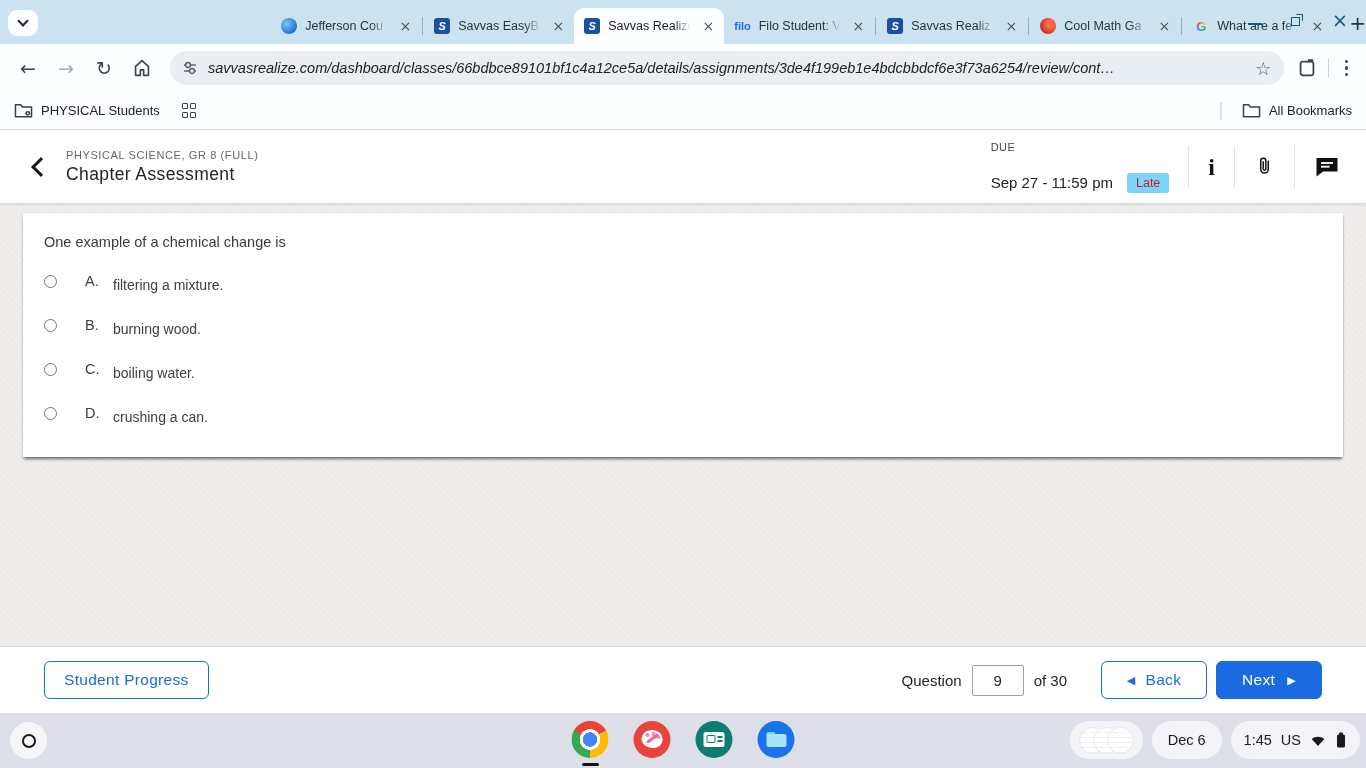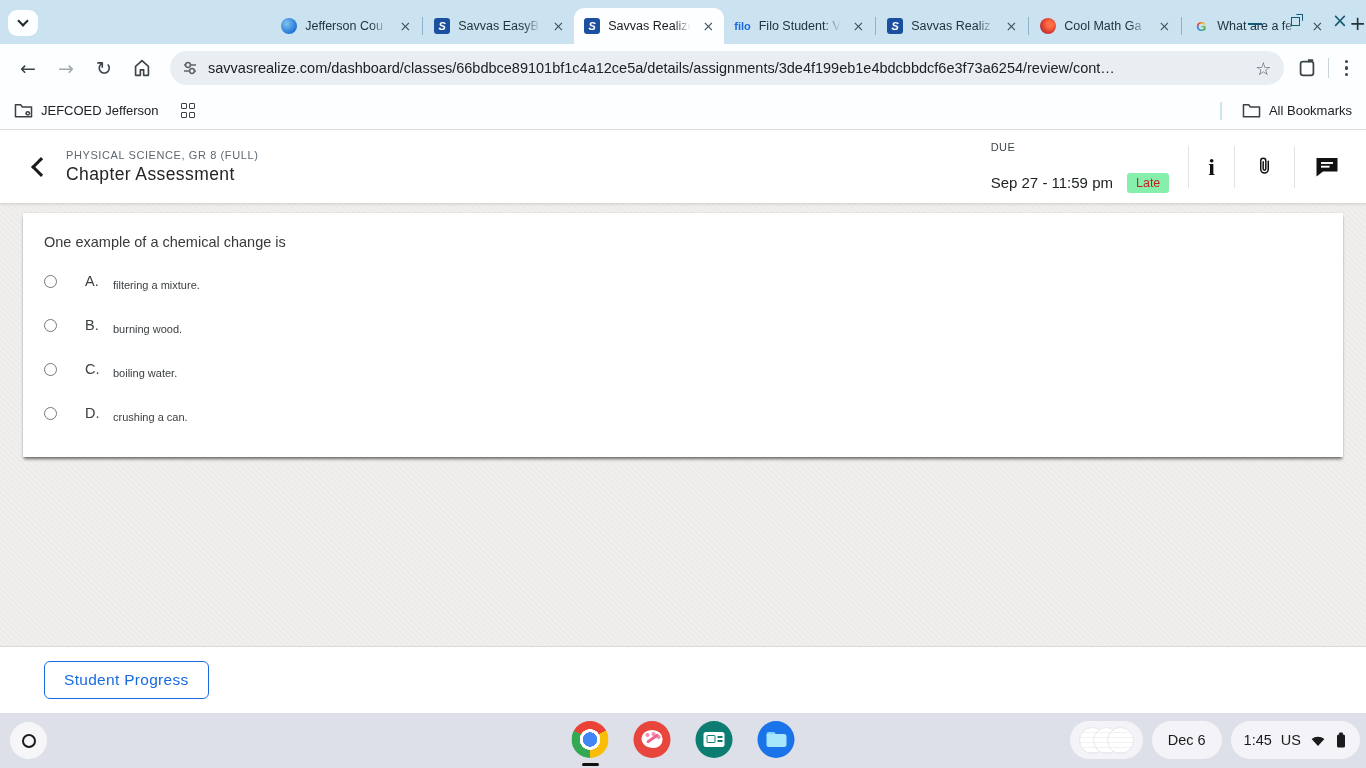--- a/index.html
+++ b/index.html
@@ -30,21 +30,21 @@
   .fav-savvas { background:#1b4fa0; border-radius:3px; color:#fff; font-weight:bold; font-size:11px; font-style:italic; }
   .fav-jefferson { border-radius:50%; background:radial-gradient(circle at 35% 35%, #7ec3f0, #1d6fd4 75%); }
   .fav-filo { width:auto; color:#1b6ae4; font-weight:bold; font-size:11px; letter-spacing:0; }
   .fav-coolmath { border-radius:50%; background:radial-gradient(circle at 62% 40%, #ff6f43 20%, #d3322a 65%, #3b64c0 92%); }
   .fav-google { font-weight:bold; font-size:13px; background:conic-gradient(from -45deg,#ea4335,#fbbc05,#34a853,#4285f4,#ea4335); -webkit-background-clip:text; background-clip:text; color:transparent; }
 
   
   .toolbar { height:48px; background:#fcfeff; display:flex; align-items:center; padding:0 12px; gap:6px; flex:0 0 auto; }
   .navicon { font-family:"DejaVu Sans",sans-serif; font-size:19px; color:#3a4449; width:32px; height:32px; display:flex; align-items:center; justify-content:center; border-radius:50%; cursor:pointer; }
   .navicon.disabled { color:#9fabb1; }
-  .omnibox { flex:1; height:34px; background:#e9eef2; border-radius:17px; display:flex; align-items:center; padding:0 12px 0 12px; gap:10px; margin:0 6px; cursor:text; }
+  .omnibox { flex:1; height:34px; background:#e9eef2; border-radius:17px; display:flex; align-items:center; padding:0 12px 0 12px; gap:10px; margin:0 6px; cursor:text;font-style:italic; }
   .url-text { flex:1; font-size:14.5px; color:#202124; white-space:nowrap; overflow:hidden; }
   .star { font-family:"DejaVu Sans",sans-serif; font-size:18px; color:#4d565c; }
   .toolbar-right { display:flex; align-items:center; gap:10px; }
   .tb-sep { width:1px; height:20px; background:#c9d4da; }
   .kebab { display:flex; flex-direction:column; gap:3px; padding:6px; cursor:pointer; }
   .kebab i { width:3.5px; height:3.5px; border-radius:50%; background:#3a4449; }
 
   
   .bookmarks { height:38px; background:#fcfeff; border-bottom:1px solid #dfe3e6; display:flex; align-items:center; padding:0 14px; flex:0 0 auto; }
   .bm-item { display:flex; align-items:center; gap:8px; font-size:13px; color:#202124; cursor:pointer; }
@@ -55,34 +55,34 @@
 
   
   .assign-header { height:73px; background:#fff; display:flex; align-items:center; padding:0 26px 0 34px; box-shadow:0 1px 3px rgba(0,0,0,0.14); position:relative; z-index:5; flex:0 0 auto; }
   .back-chev { width:14px; height:14px; border-left:3px solid #1a1a1a; border-bottom:3px solid #1a1a1a; transform:rotate(45deg); margin-right:18px; cursor:pointer; flex:0 0 auto; }
   .course-label { font-size:11px; letter-spacing:0.6px; color:#5d686f; margin-bottom:3px; }
   .assign-title { font-size:17.5px; color:#222426; font-weight:500; letter-spacing:0.4px; }
   .header-right { margin-left:auto; display:flex; align-items:center; }
   .due-label { font-size:11px; color:#3e4549; letter-spacing:0.5px; margin-bottom:20px; }
   .due-row { display:flex; align-items:center; }
   .due-value { font-size:15px; color:#202325; }
-  .late-badge { margin-left:14px; background:#86efac; color:#c5221f; font-size:12.5px; padding:3px 9px; border-radius:3px; }
+  .late-badge { margin-left:14px; background:#7dd3fc; color:#c5221f; font-size:12.5px; padding:3px 9px; border-radius:3px; }
   .hdr-sep { width:1px; height:42px; background:#e3e3e3; margin:0 19px; }
   .info-i { font-family:"Liberation Serif", serif; font-weight:bold; font-size:24px; color:#111; line-height:1; cursor:pointer; }
   .hicon { cursor:pointer; display:flex; align-items:center; }
 
   
   .content { flex:1 1 auto; background-color:#f0efed; background-image:repeating-linear-gradient(45deg, rgba(0,0,0,0.015) 0 2px, transparent 2px 4px); overflow:hidden; }
   .card { margin:10px 23px 0; height:244px; background:#fff; border-radius:0; box-shadow:0 3px 3px -1px rgba(0,0,0,0.55), 0 0 1px rgba(0,0,0,0.2); padding:21px 21px 0; }
   .prompt { font-size:14.5px; color:#3a3a3a; }
   .options { margin-top:9px; }
   .option { display:flex; align-items:center; height:44px; cursor:pointer; }
   .radio { width:13px; height:13px; border:1.6px solid #6f7a80; border-radius:50%; margin-right:28px; flex:0 0 auto; }
   .opt-letter { width:28px; font-size:14.5px; color:#3c4043; }
-  .opt-text { font-size:11px; color:#3c4043;margin-top:8px; }
+  .opt-text { font-size:14px; color:#3c4043;margin-top:8px; }
 
   
   .footerbar { height:67px; background:#fff; border-top:1px solid #d9d9d9; display:flex; align-items:center; padding:0 44px; position:relative; z-index:4; flex:0 0 auto; }
   .btn-outline { border:1.5px solid #1a6be0; color:#1a6be0; background:#fff; border-radius:6px; font-size:15.5px; font-weight:500; letter-spacing:0.3px; padding:9px 19px; cursor:pointer; font-family:inherit; display:flex; align-items:center; gap:10px; }
   .btn-fill { border:1.5px solid #1a6be0; background:#1a6be0; color:#fff; border-radius:6px; font-size:15.5px; font-weight:500; letter-spacing:0.3px; padding:9px 19px; cursor:pointer; font-family:inherit; display:flex; align-items:center; gap:12px; }
   .tri { font-family:"DejaVu Sans",sans-serif; font-size:11px; line-height:1; }
   .footer-right { margin-left:auto; display:flex; align-items:center; }
   .q-label { font-size:15px; color:#1f1f1f; }
   .q-input { width:52px; height:31px; border:1.5px solid #a0a0a0; border-radius:2px; text-align:center; font-size:15px; color:#222; margin-left:10px; font-family:inherit; }
   .q-of { font-size:15px; color:#1f1f1f; margin-left:10px; }
@@ -228,21 +228,21 @@
 
   <div class="bookmarks">
     <div class="bm-item">
       <span>
         <svg viewBox="0 0 20 18" width="19" height="17">
             <path d="M1.5 3h5.5l1.8 2.2H18.5V15.5H1.5z" fill="none" stroke="#3c4043" stroke-width="1.6" stroke-linejoin="round"></path>
             <circle cx="14.5" cy="12" r="2.6" fill="#3c4043"></circle>
             <circle cx="14.5" cy="12" r="1" fill="#fcfeff"></circle>
           </svg>
       </span>
-      <span>JEFCOED Jefferson</span>
+      <span>PHYSICAL Students</span>
     </div>
     <div class="grid-icon">
         <i></i>
         <i></i>
         <i></i>
         <i></i>
       </div>
     <div class="bm-right">
       <div class="vsep"></div>
       <div class="bm-item">
@@ -317,20 +317,33 @@
           <span class="opt-letter">D.</span>
           <span class="opt-text">crushing a can.</span>
         </div>
 
       </div>
     </div>
   </div>
 
   <div class="footerbar">
     <button class="btn-outline">Student Progress</button>
+    <div class="footer-right">
+      <span class="q-label">Question</span>
+      <input class="q-input" value="9" style="">
+      <span class="q-of"><span>of</span> <span>30</span></span>
+      <button class="btn-outline back-btn">
+        <span class="tri">◀</span>
+        <span>Back</span>
+      </button>
+      <button class="btn-fill next-btn">
+        <span>Next</span>
+        <span class="tri">▶</span>
+      </button>
+    </div>
   </div>
 
   <div class="shelf">
     <div class="launcher">
       <div class="launcher-ring"></div>
     </div>
 
     <div class="shelf-center">
       <div class="shelf-app chrome-ico">
         <div class="active-underline"></div>

